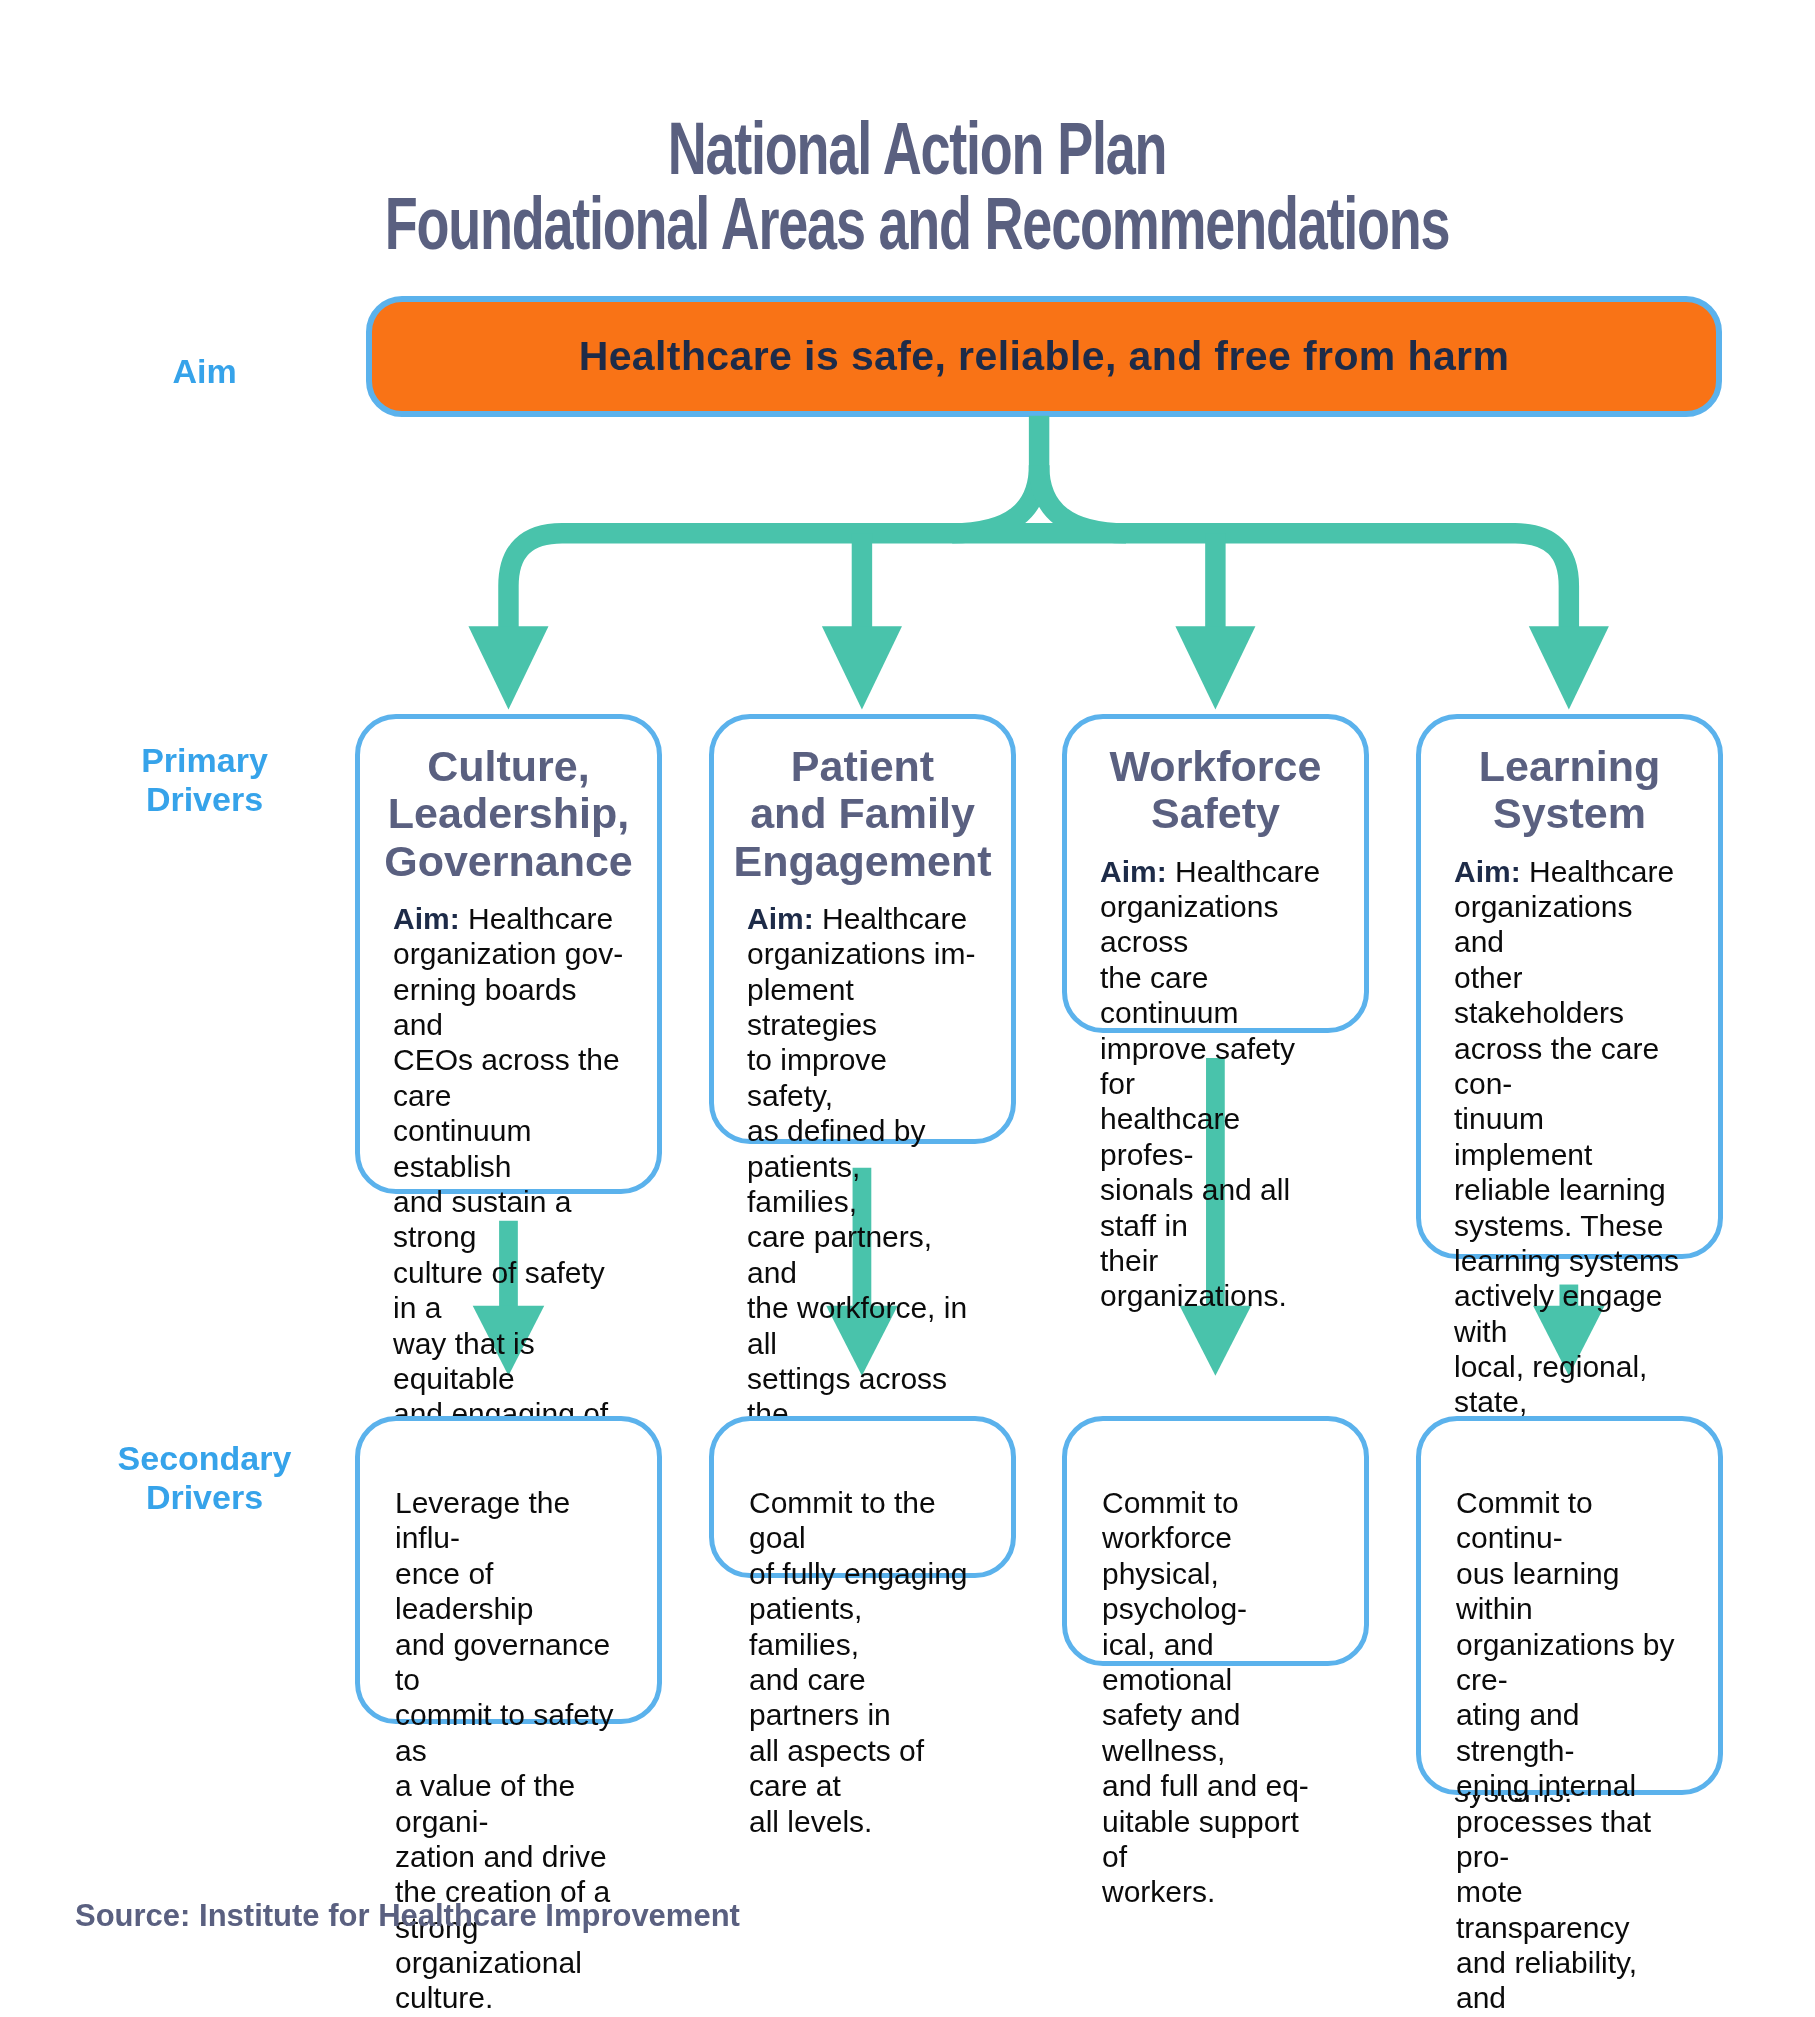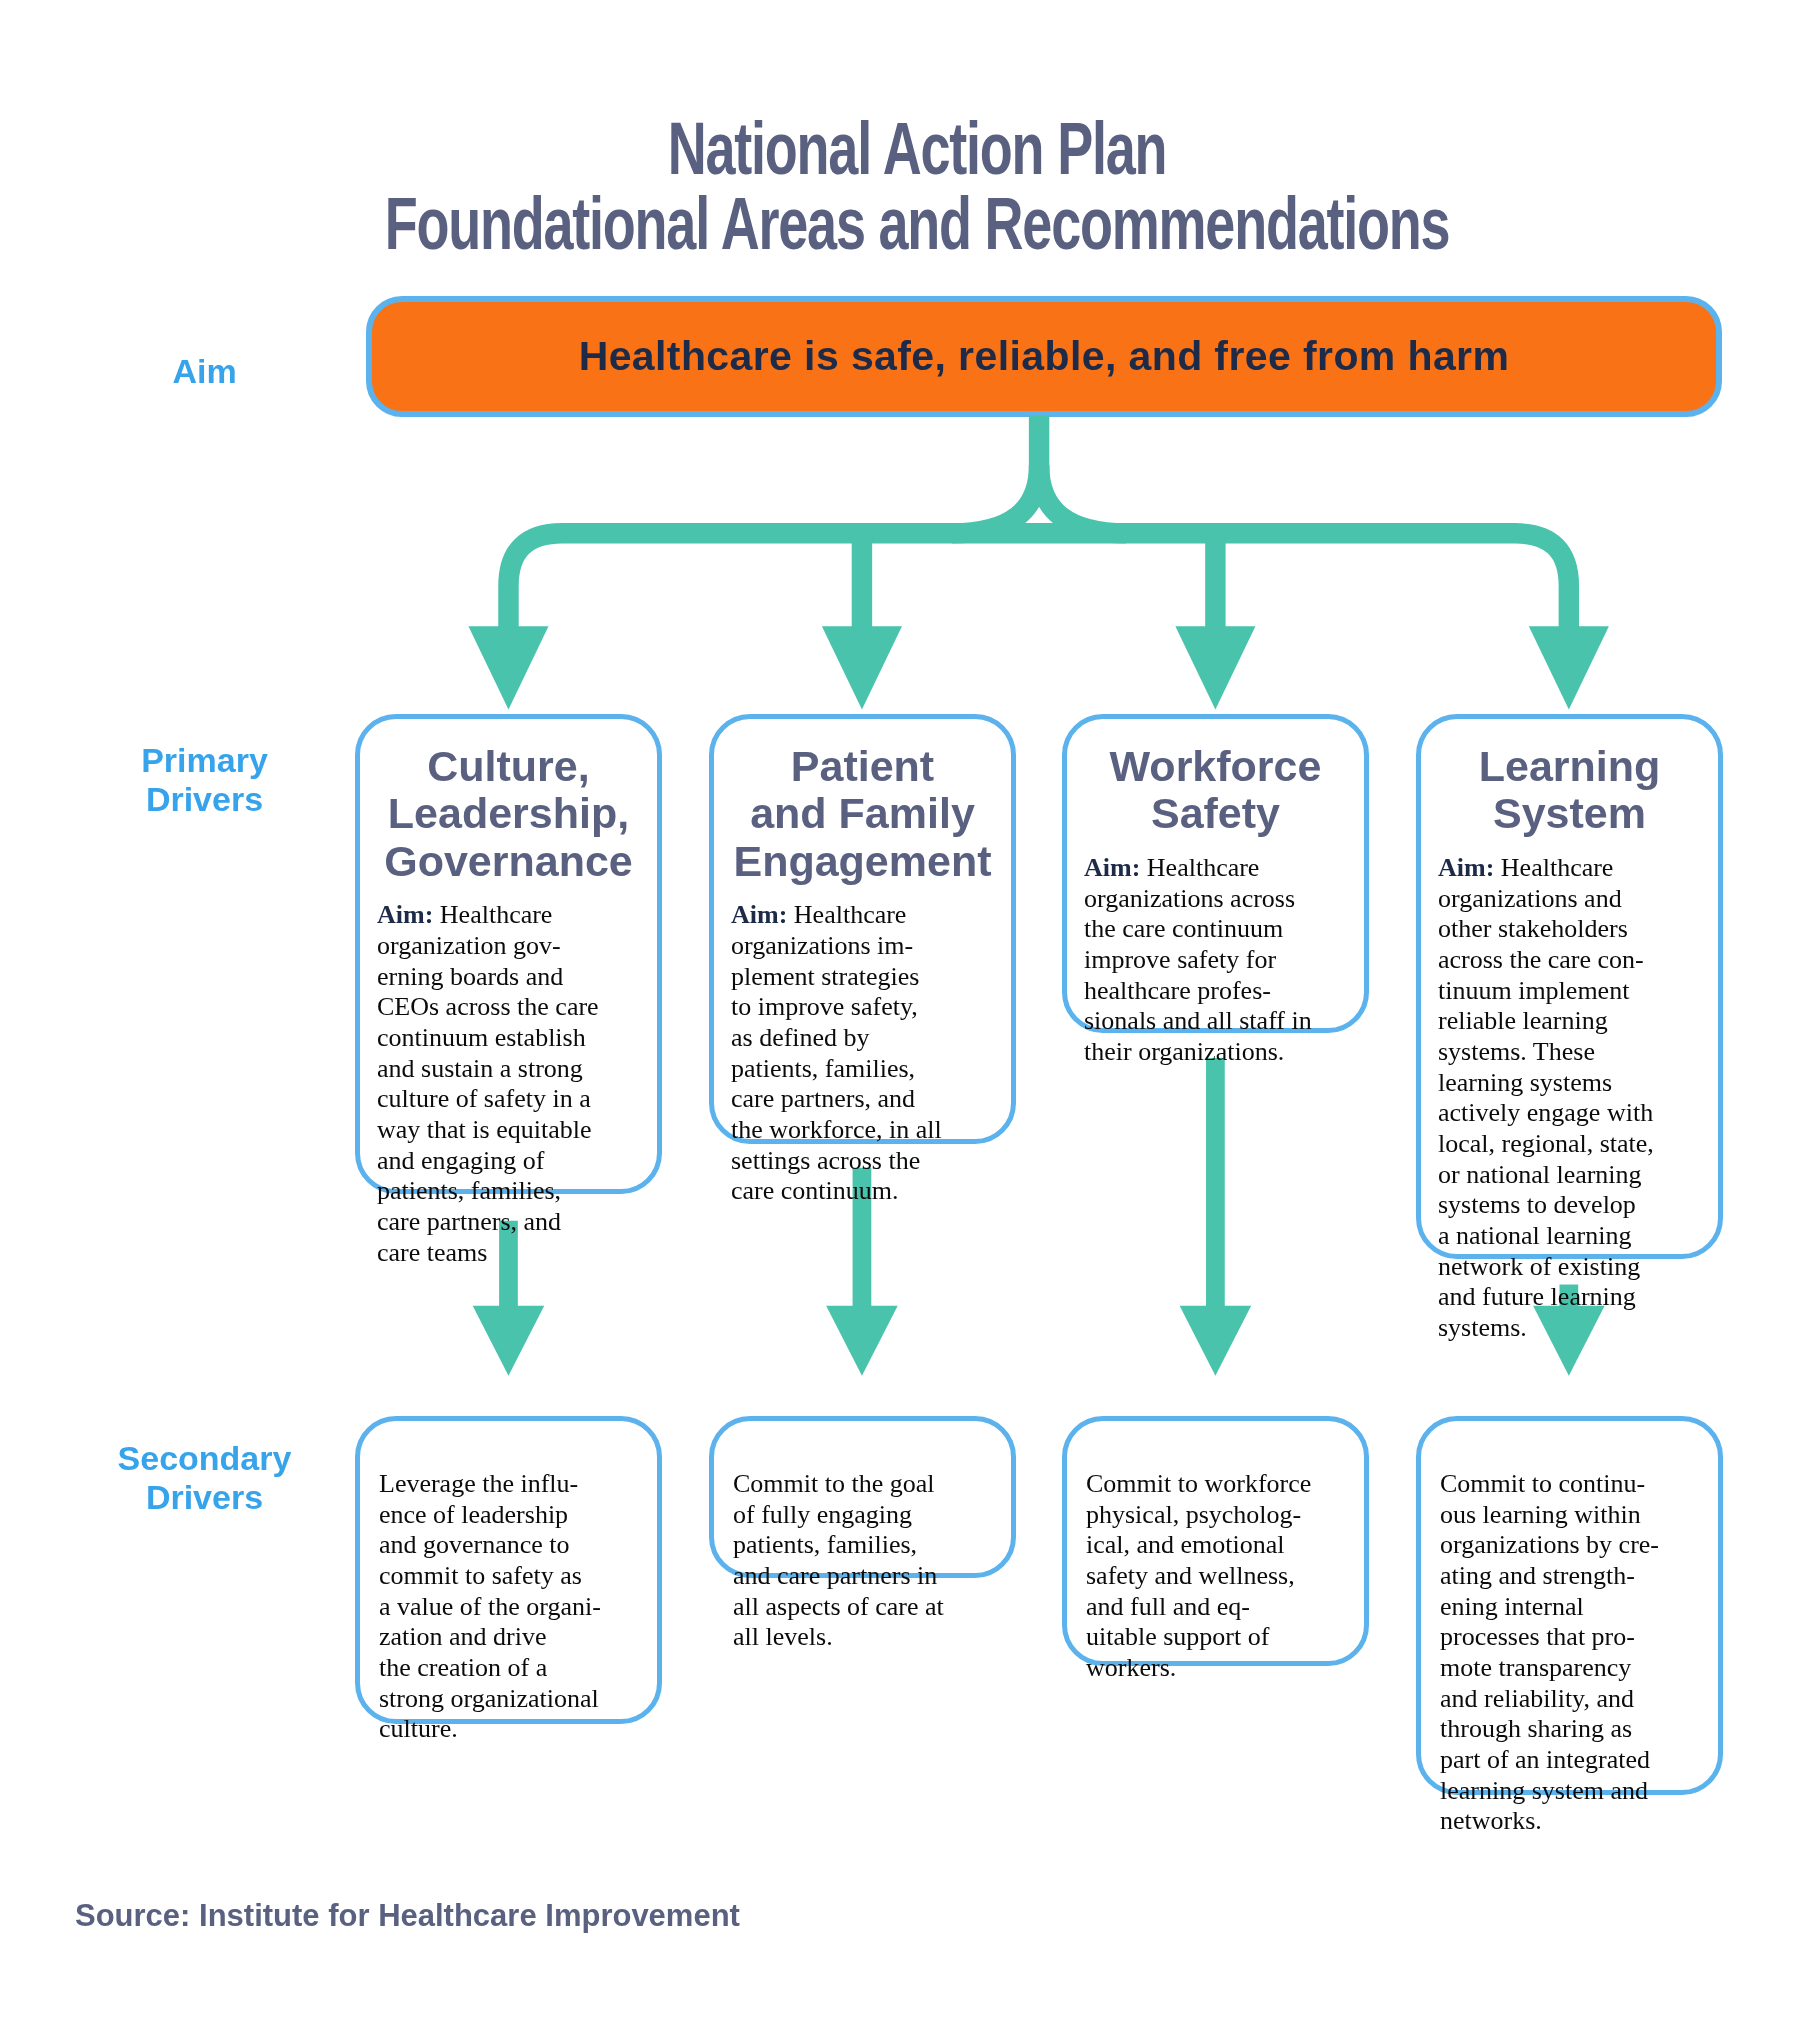--- a/index.html
+++ b/index.html
@@ -79,24 +79,23 @@
   .p4{left:1416px;top:714px;height:545px;}
   .dbox-title{
     text-align:center;
     color:var(--slate);
     font-weight:bold;font-size:43px;line-height:1.1;
     white-space:pre-line;
     margin:0 0 15.3px 0;
   }
   .dbox-body,.sbox-body{
     color:var(--body-black);
-    font-size:26px;line-height:1.18;
+    font-size:30px;line-height:1.18;
     white-space:pre-line;
-    margin:0;
-    font-family:Liberation Serif, serif;
+    margin:16px;
   }
   .aim-prefix{color:var(--navy);font-weight:bold;}
   .sbox{
     position:absolute;
     width:307px;box-sizing:border-box;
     border:5.1px solid var(--border-blue);
     border-radius:41px;
     background:#fff;
     padding:48px 19px 17px;
     top:1416px;

